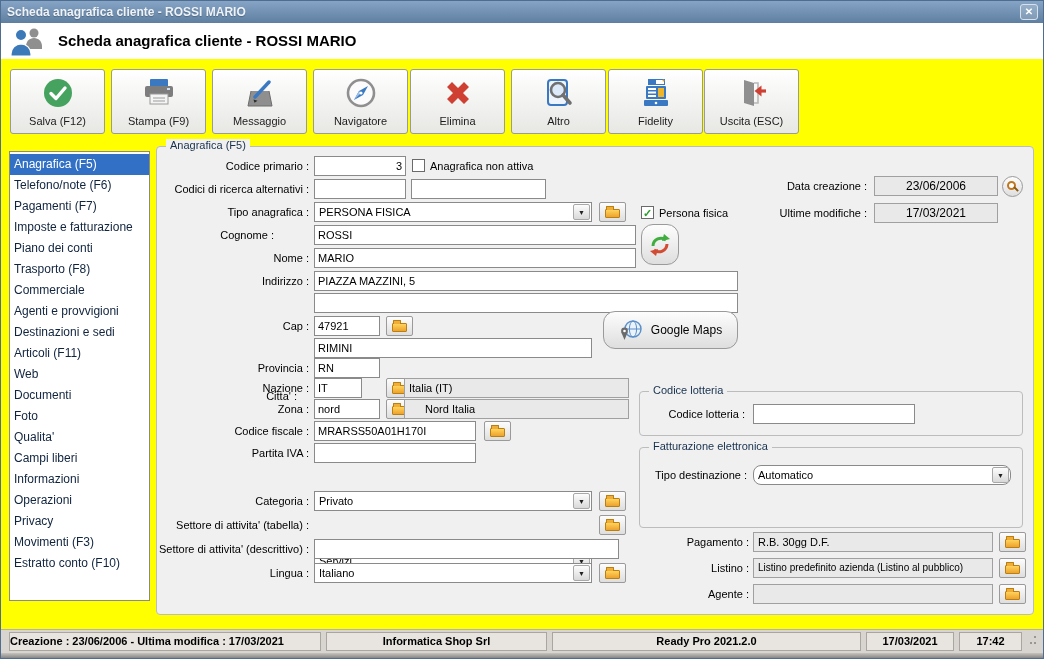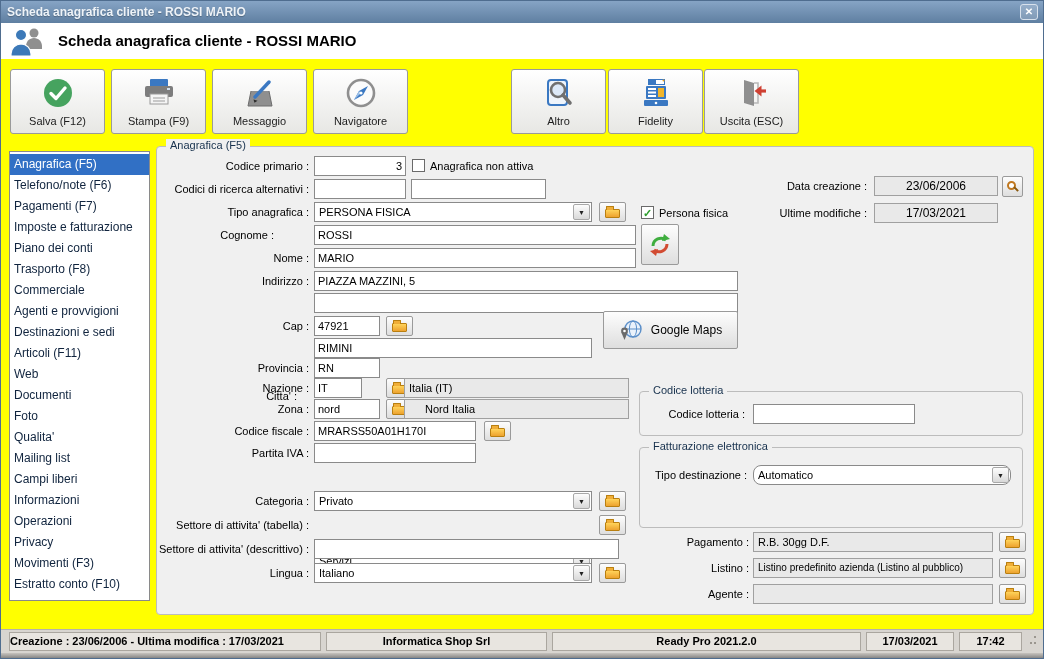--- a/index.html
+++ b/index.html
@@ -57,21 +57,21 @@
     border:1px solid #9a9a9a; border-radius:2px; display:flex; align-items:center; justify-content:center; }
   .folder-glyph { width:15px; height:9px; background:linear-gradient(#ffd35a,#eda22f);
     border:1px solid #b97f10; border-radius:1px; position:relative; margin-top:3px; }
   .folder-glyph::before { content:""; position:absolute; top:-4px; left:0px; width:6px; height:3px;
     background:#f0ae38; border:1px solid #b97f10; border-bottom:none; border-radius:1px 1px 0 0; }
   .chk { position:absolute; width:13px; height:13px; background:#fff; border:1px solid #6a6a6a;
     text-align:center; font-size:11px; line-height:12px; font-weight:bold; color:#2f9e2f; }
   .chk.checked::after { content:"✓"; }
   .chk-label { position:absolute; font-size:11px; line-height:20px; color:#000; white-space:nowrap; }
   .sqbtn { position:absolute; background:linear-gradient(#fdfdfd,#dedede); border:1px solid #9a9a9a;
-    border-radius:2px; display:flex; align-items:center; justify-content:center; }
+    border-radius:12px; display:flex; align-items:center; justify-content:center; }
   .mag-glyph { width:9px; height:9px; border:2px solid #c07820; border-radius:50%; position:relative; margin:-3px 0 0 -3px; background:#fff; }
   .mag-glyph::after { content:""; position:absolute; width:6px; height:2px; background:#8a5a10;
     transform:rotate(45deg); right:-5px; bottom:-2px; }
 
   
   .statusbar { position:absolute; left:0; top:628px; width:100%; height:24px;
     background:#d8d5d0; border-top:1px solid #b5b1ab; }
   .seg { position:absolute; top:2px; height:19px; background:#e8e5e0; border:1px solid #aaa69f;
     font-size:11px; font-weight:bold; color:#000; text-align:center; line-height:17px;
     overflow:hidden; white-space:nowrap; }
@@ -145,20 +145,28 @@
       <svg width="32" height="32" viewBox="0 0 32 32">
         <circle cx="16" cy="16" r="13" fill="#fbfbfb" stroke="#8f8f8f" stroke-width="2.6"></circle>
         <path d="M9 23 L14 14 L23 9 L18 18 Z" fill="#3a78c2"></path>
         <path d="M9 23 L14 14 L16 16 Z" fill="#9dc0e8"></path>
         <circle cx="16" cy="16" r="1.6" fill="#fff"></circle>
       </svg>
     </span>
     <span class="tbtn-label">Navigatore</span>
   </div>
 
+  <div class="tbtn" style="left:409px;">
+    <span class="tbtn-icon">
+      <svg width="32" height="32" viewBox="0 0 32 32">
+        <path d="M5 10 L10 5 L16 11 L22 5 L27 10 L21 16 L27 22 L22 27 L16 21 L10 27 L5 22 L11 16 Z" fill="#cf4032"></path>
+      </svg>
+    </span>
+    <span class="tbtn-label">Elimina</span>
+  </div>
 
   <div class="tbtn" style="left:510px;">
     <span class="tbtn-icon">
       <svg width="34" height="32" viewBox="0 0 34 32">
         <rect x="6" y="3" width="19" height="25" rx="3" fill="#eef4fb" stroke="#3a78c2" stroke-width="2"></rect>
         <circle cx="16" cy="13" r="7" fill="#dce9f8" stroke="#707070" stroke-width="2.6"></circle>
         <line x1="21" y1="18" x2="28" y2="26" stroke="#707070" stroke-width="3.6" stroke-linecap="round"></line>
       </svg>
     </span>
     <span class="tbtn-label">Altro</span>
@@ -202,21 +210,20 @@
     <div class="side-item">Piano dei conti</div>
     <div class="side-item">Trasporto (F8)</div>
     <div class="side-item">Commerciale</div>
     <div class="side-item">Agenti e provvigioni</div>
     <div class="side-item">Destinazioni e sedi</div>
     <div class="side-item">Articoli (F11)</div>
     <div class="side-item">Web</div>
     <div class="side-item">Documenti</div>
     <div class="side-item">Foto</div>
     <div class="side-item">Qualita'</div>
-    <div class="side-item">Mailing list</div>
     <div class="side-item">Campi liberi</div>
     <div class="side-item">Informazioni</div>
     <div class="side-item">Operazioni</div>
     <div class="side-item">Privacy</div>
     <div class="side-item">Movimenti (F3)</div>
     <div class="side-item">Estratto conto (F10)</div>
   </div>
 
   <div class="grp" style="left:155px; top:145px; width:878px; height:469px;">
     <span class="grp-label">Anagrafica (F5)</span>

